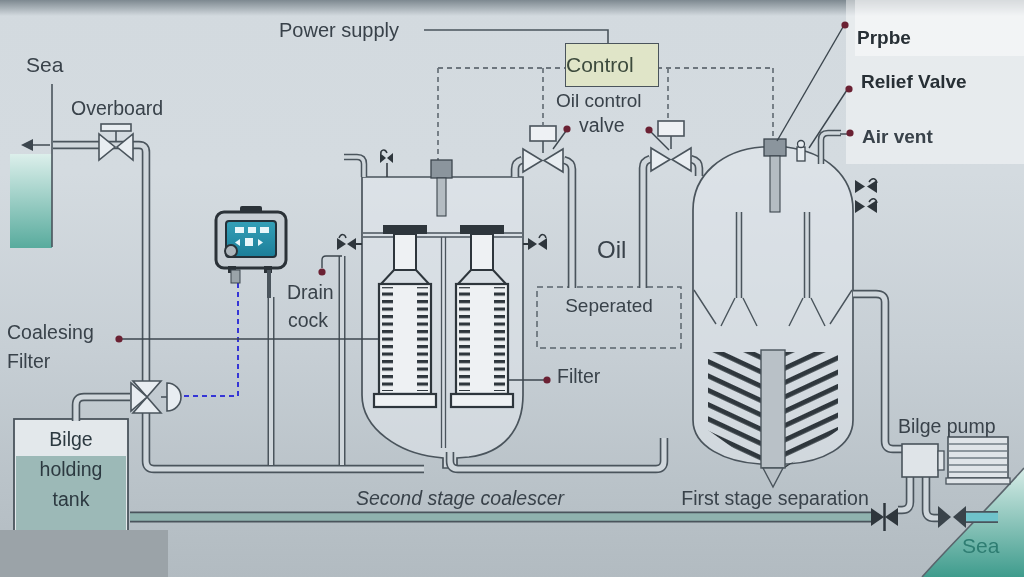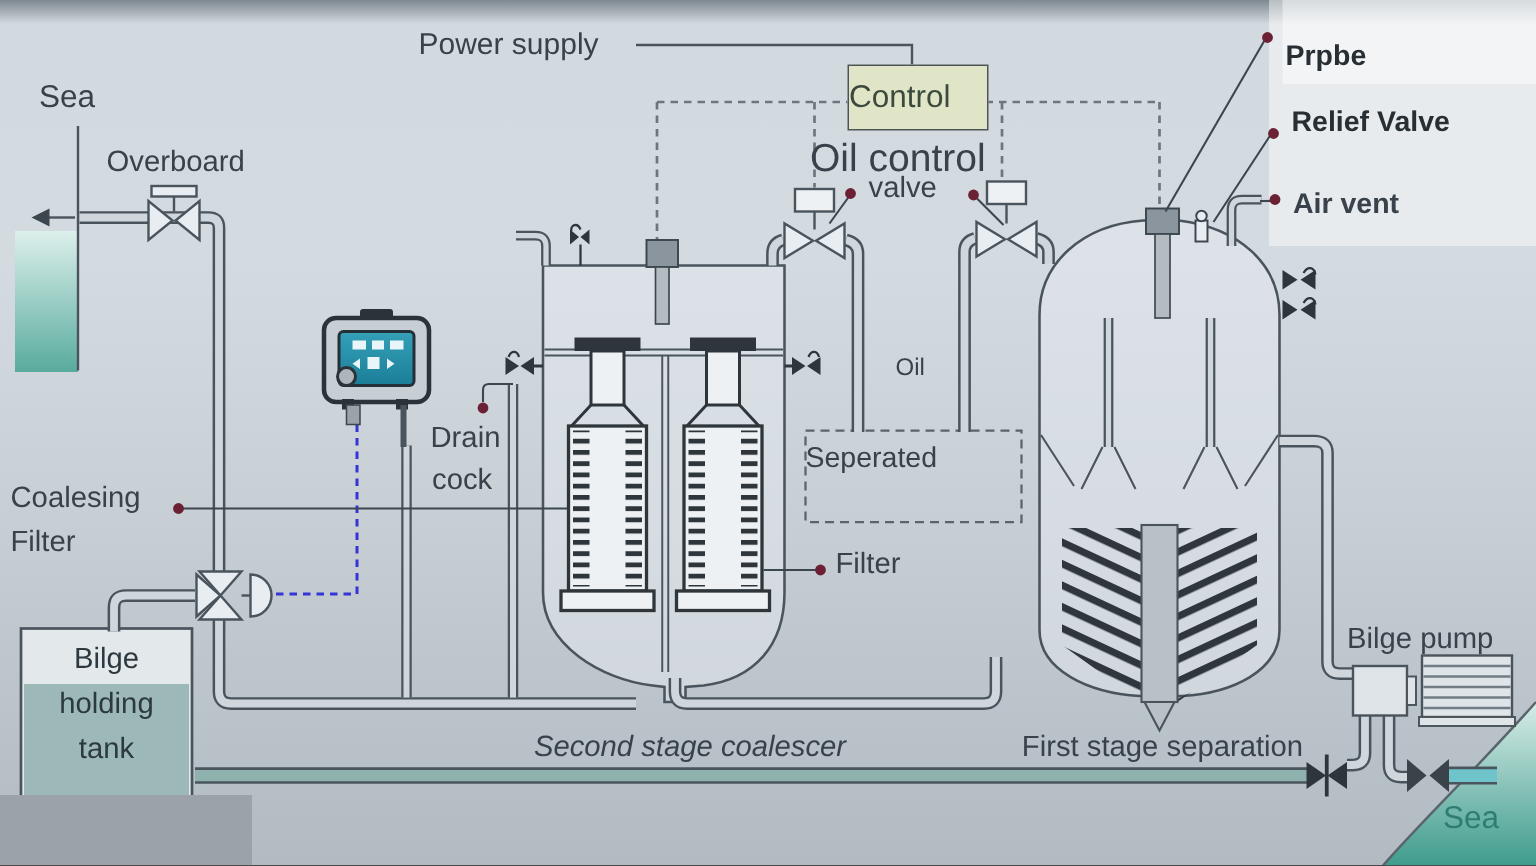--- a/index.html
+++ b/index.html
@@ -22,21 +22,21 @@
   .ldr{stroke:#3c464e;stroke-width:1.4;fill:none;}
   .dash{stroke:#6d767e;stroke-width:1.8;fill:none;stroke-dasharray:5 4;}
   .bdash{stroke:#3535d6;stroke-width:2;fill:none;stroke-dasharray:5 4;}
   .vfill{fill:rgba(226,231,236,.55);stroke:#4a545c;stroke-width:1.7;}
   .vglyph{fill:#e8edf1;stroke:#4a545c;stroke-width:1.6;}
   .dkglyph{fill:#2e363c;stroke:none;}
   .dot{fill:#6b2133;}
   #controlBox{position:absolute;left:565px;top:43px;width:92px;height:42px;
     background:#e0e5c8;border:1.6px solid #4a545c;display:flex;align-items:center;
     justify-content:flex-start;font-size:21px;color:#3c4a3c;}
-  #sepTankText{position:absolute;left:537px;top:292px;width:144px;
+  #sepTankText{position:absolute;left:537px;top:292px;width:144px;text-align:center;
     font-size:19px;color:#39424a;line-height:27px;}
   #bilgeTankText{position:absolute;left:14px;top:424px;width:114px;text-align:center;
     font-size:19.5px;color:#2c3940;line-height:30px;}
 </style>
 </head>
 <body>
 
 <div id="stage">
   <div class="topshade"></div>
 
@@ -321,28 +321,28 @@
   </svg>
 
   <div class="lbl" style="left:26px;top:52px;font-size:21px;">Sea</div>
   <div class="lbl" style="left:71px;top:97px;font-size:19.5px;">Overboard</div>
   <div class="lbl" style="left:279px;top:18px;font-size:20px;">Power supply</div>
 
   <div id="controlBox">
     <span>Control</span>
   </div>
 
-  <div class="lbl" style="left:540px;top:90px;font-size:26px;">Oil control</div>
+  <div class="lbl" style="left:556px;top:90px;font-size:19px;">Oil control</div>
   <div class="lbl" style="left:579px;top:114px;font-size:19.5px;">valve</div>
 
   <div class="lbl bold" style="left:857px;top:27px;font-size:19px;">Prpbe</div>
   <div class="lbl bold" style="left:861px;top:71px;font-size:19px;">Relief Valve</div>
   <div class="lbl" style="left:862px;top:126px;font-size:19px;font-weight:600;">Air vent</div>
 
-  <div class="lbl" style="left:597px;top:236px;font-size:16px;">Oil</div>
+  <div class="lbl" style="left:597px;top:236px;font-size:24px;">Oil</div>
 
   <div id="sepTankText">
     <div>Seperated</div>
   </div>
 
   <div class="lbl" style="left:287px;top:281px;font-size:19.5px;">Drain</div>
   <div class="lbl" style="left:288px;top:309px;font-size:19.5px;">cock</div>
 
   <div class="lbl" style="left:7px;top:321px;font-size:19.5px;">Coalesing</div>
   <div class="lbl" style="left:7px;top:350px;font-size:19.5px;">Filter</div>

